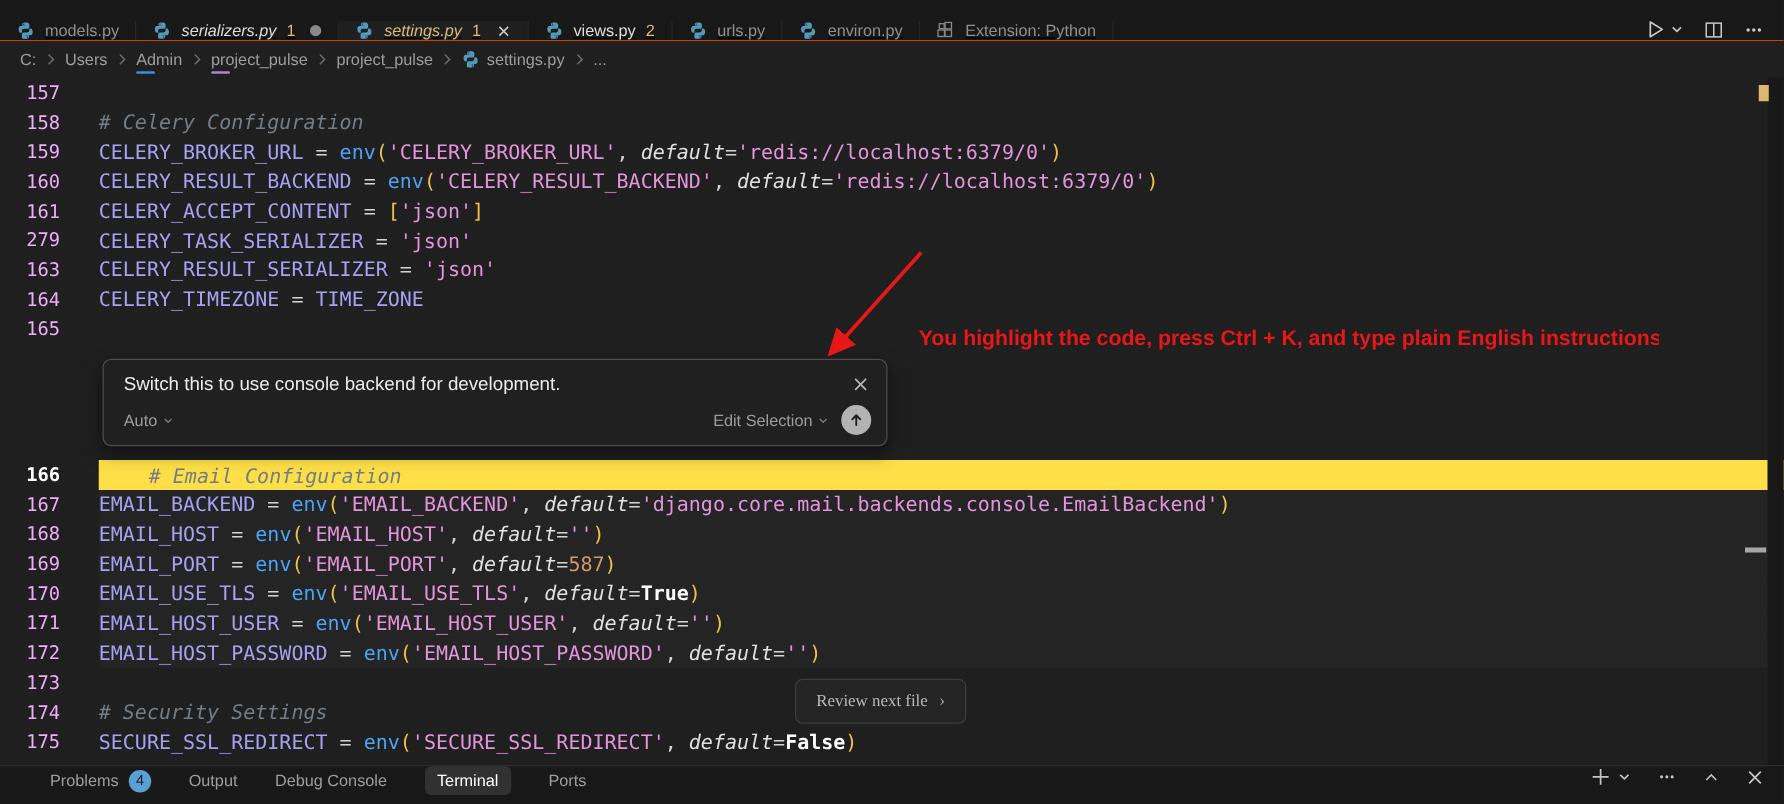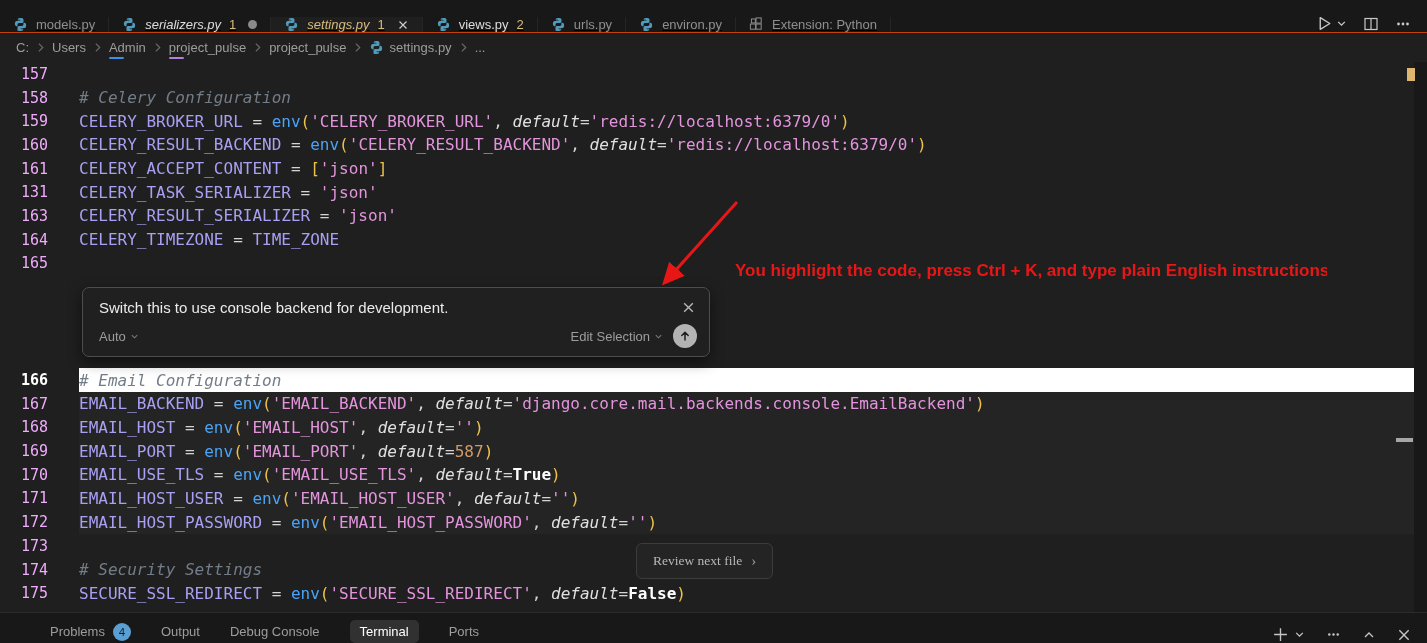--- a/index.html
+++ b/index.html
@@ -31,21 +31,21 @@
   .bc-mark { position:absolute; left:2px; bottom:-4px; width:15px; height:2.5px; border-radius:1px; }
 
   
   .editor { position:relative; height:550px; background:#1f1f1f; font-family:"DejaVu Sans Mono", monospace; }
   .row { display:flex; height:23.7px; align-items:center; }
   .gutter { width:48px; flex:none; text-align:right; font-size:15px; color:#f0abfc; }
   .row.cur .gutter { color:#ffffff; font-weight:700; }
   .codewrap { flex:1; margin-left:31px; height:100%; display:flex; align-items:center;
               font-size:16px; color:#d4d4d4; white-space:pre; }
   .row.sel .codewrap { background:#242425; }
-  .row.cur .codewrap { background:#ffffff; }
+  .row.cur .codewrap { background:#fde047;padding-left:40px; }
   .tk-comment { color:#737d88; font-style:italic; }
   .tk-var { color:#a8a0f3; }
   .tk-fn { color:#4ba3f5; }
   .tk-paren { color:#eec24a; }
   .tk-str { color:#e394dc; }
   .tk-kw { color:#e0e0e0; font-style:italic; }
   .tk-num { color:#d19a66; }
   .tk-bool { color:#ffffff; font-weight:600; }
   .tk-plain { color:#d4d4d4; }
 
@@ -80,21 +80,21 @@
                 font-family:Liberation Serif, serif; cursor:pointer;justify-content:flex-end; }
   .review-chev { color:#9d9d9d; font-size:15px; }
 
   
   .ruler-strip { position:absolute; right:0; top:0; width:13px; height:550px; background:#181818; }
   .ruler-mark-modified { position:absolute; right:12px; top:6px; width:8px; height:13px; background:#ddb66f; }
   .ruler-mark-dash { position:absolute; right:14px; top:376px; width:17px; height:3.5px; background:#a6a6a6; }
 
   
   .panel { height:31px; background:#181818; border-top:1px solid #2b2b2b; display:flex;
-           align-items:flex-end; padding:0 16px 0 50px; font-size:13px; }
+           align-items:flex-start; padding:0 16px 0 40px; font-size:13px; }
   .ptabs { display:flex; align-items:center; gap:30px; }
   .ptab { color:#9d9d9d; display:flex; align-items:center; gap:8px; white-space:nowrap; cursor:pointer; }
   .ptab.active { background:#313131; color:#ffffff; border-radius:5px; padding:4px 10px; }
   .p-badge { width:18px; height:18px; border-radius:50%; background:#5a9fd4; color:#1c1c1c;
              font-size:11.5px; display:flex; align-items:center; justify-content:center; }
   .panel-actions { margin-left:auto; display:flex; align-items:center; gap:21px; color:#c5c5c5; }
   .panel-actions .act { display:flex; align-items:center; cursor:pointer; }
   .plus-group { display:flex; align-items:center; gap:5px; }
 </style>
 </head>
@@ -264,21 +264,21 @@
       </div>
       <div class="row">
         <span class="gutter">160</span>
         <span class="codewrap"><span class="tk-var">CELERY_RESULT_BACKEND</span><span class="tk-plain"> = </span><span class="tk-fn">env</span><span class="tk-paren">(</span><span class="tk-str">'CELERY_RESULT_BACKEND'</span><span class="tk-plain">, </span><span class="tk-kw">default</span><span class="tk-plain">=</span><span class="tk-str">'redis://localhost:6379/0'</span><span class="tk-paren">)</span></span>
       </div>
       <div class="row">
         <span class="gutter">161</span>
         <span class="codewrap"><span class="tk-var">CELERY_ACCEPT_CONTENT</span><span class="tk-plain"> = </span><span class="tk-paren">[</span><span class="tk-str">'json'</span><span class="tk-paren">]</span></span>
       </div>
       <div class="row">
-        <span class="gutter">131</span>
+        <span class="gutter">279</span>
         <span class="codewrap"><span class="tk-var">CELERY_TASK_SERIALIZER</span><span class="tk-plain"> = </span><span class="tk-str">'json'</span></span>
       </div>
       <div class="row">
         <span class="gutter">163</span>
         <span class="codewrap"><span class="tk-var">CELERY_RESULT_SERIALIZER</span><span class="tk-plain"> = </span><span class="tk-str">'json'</span></span>
       </div>
       <div class="row">
         <span class="gutter">164</span>
         <span class="codewrap"><span class="tk-var">CELERY_TIMEZONE</span><span class="tk-plain"> = </span><span class="tk-var">TIME_ZONE</span></span>
       </div>

